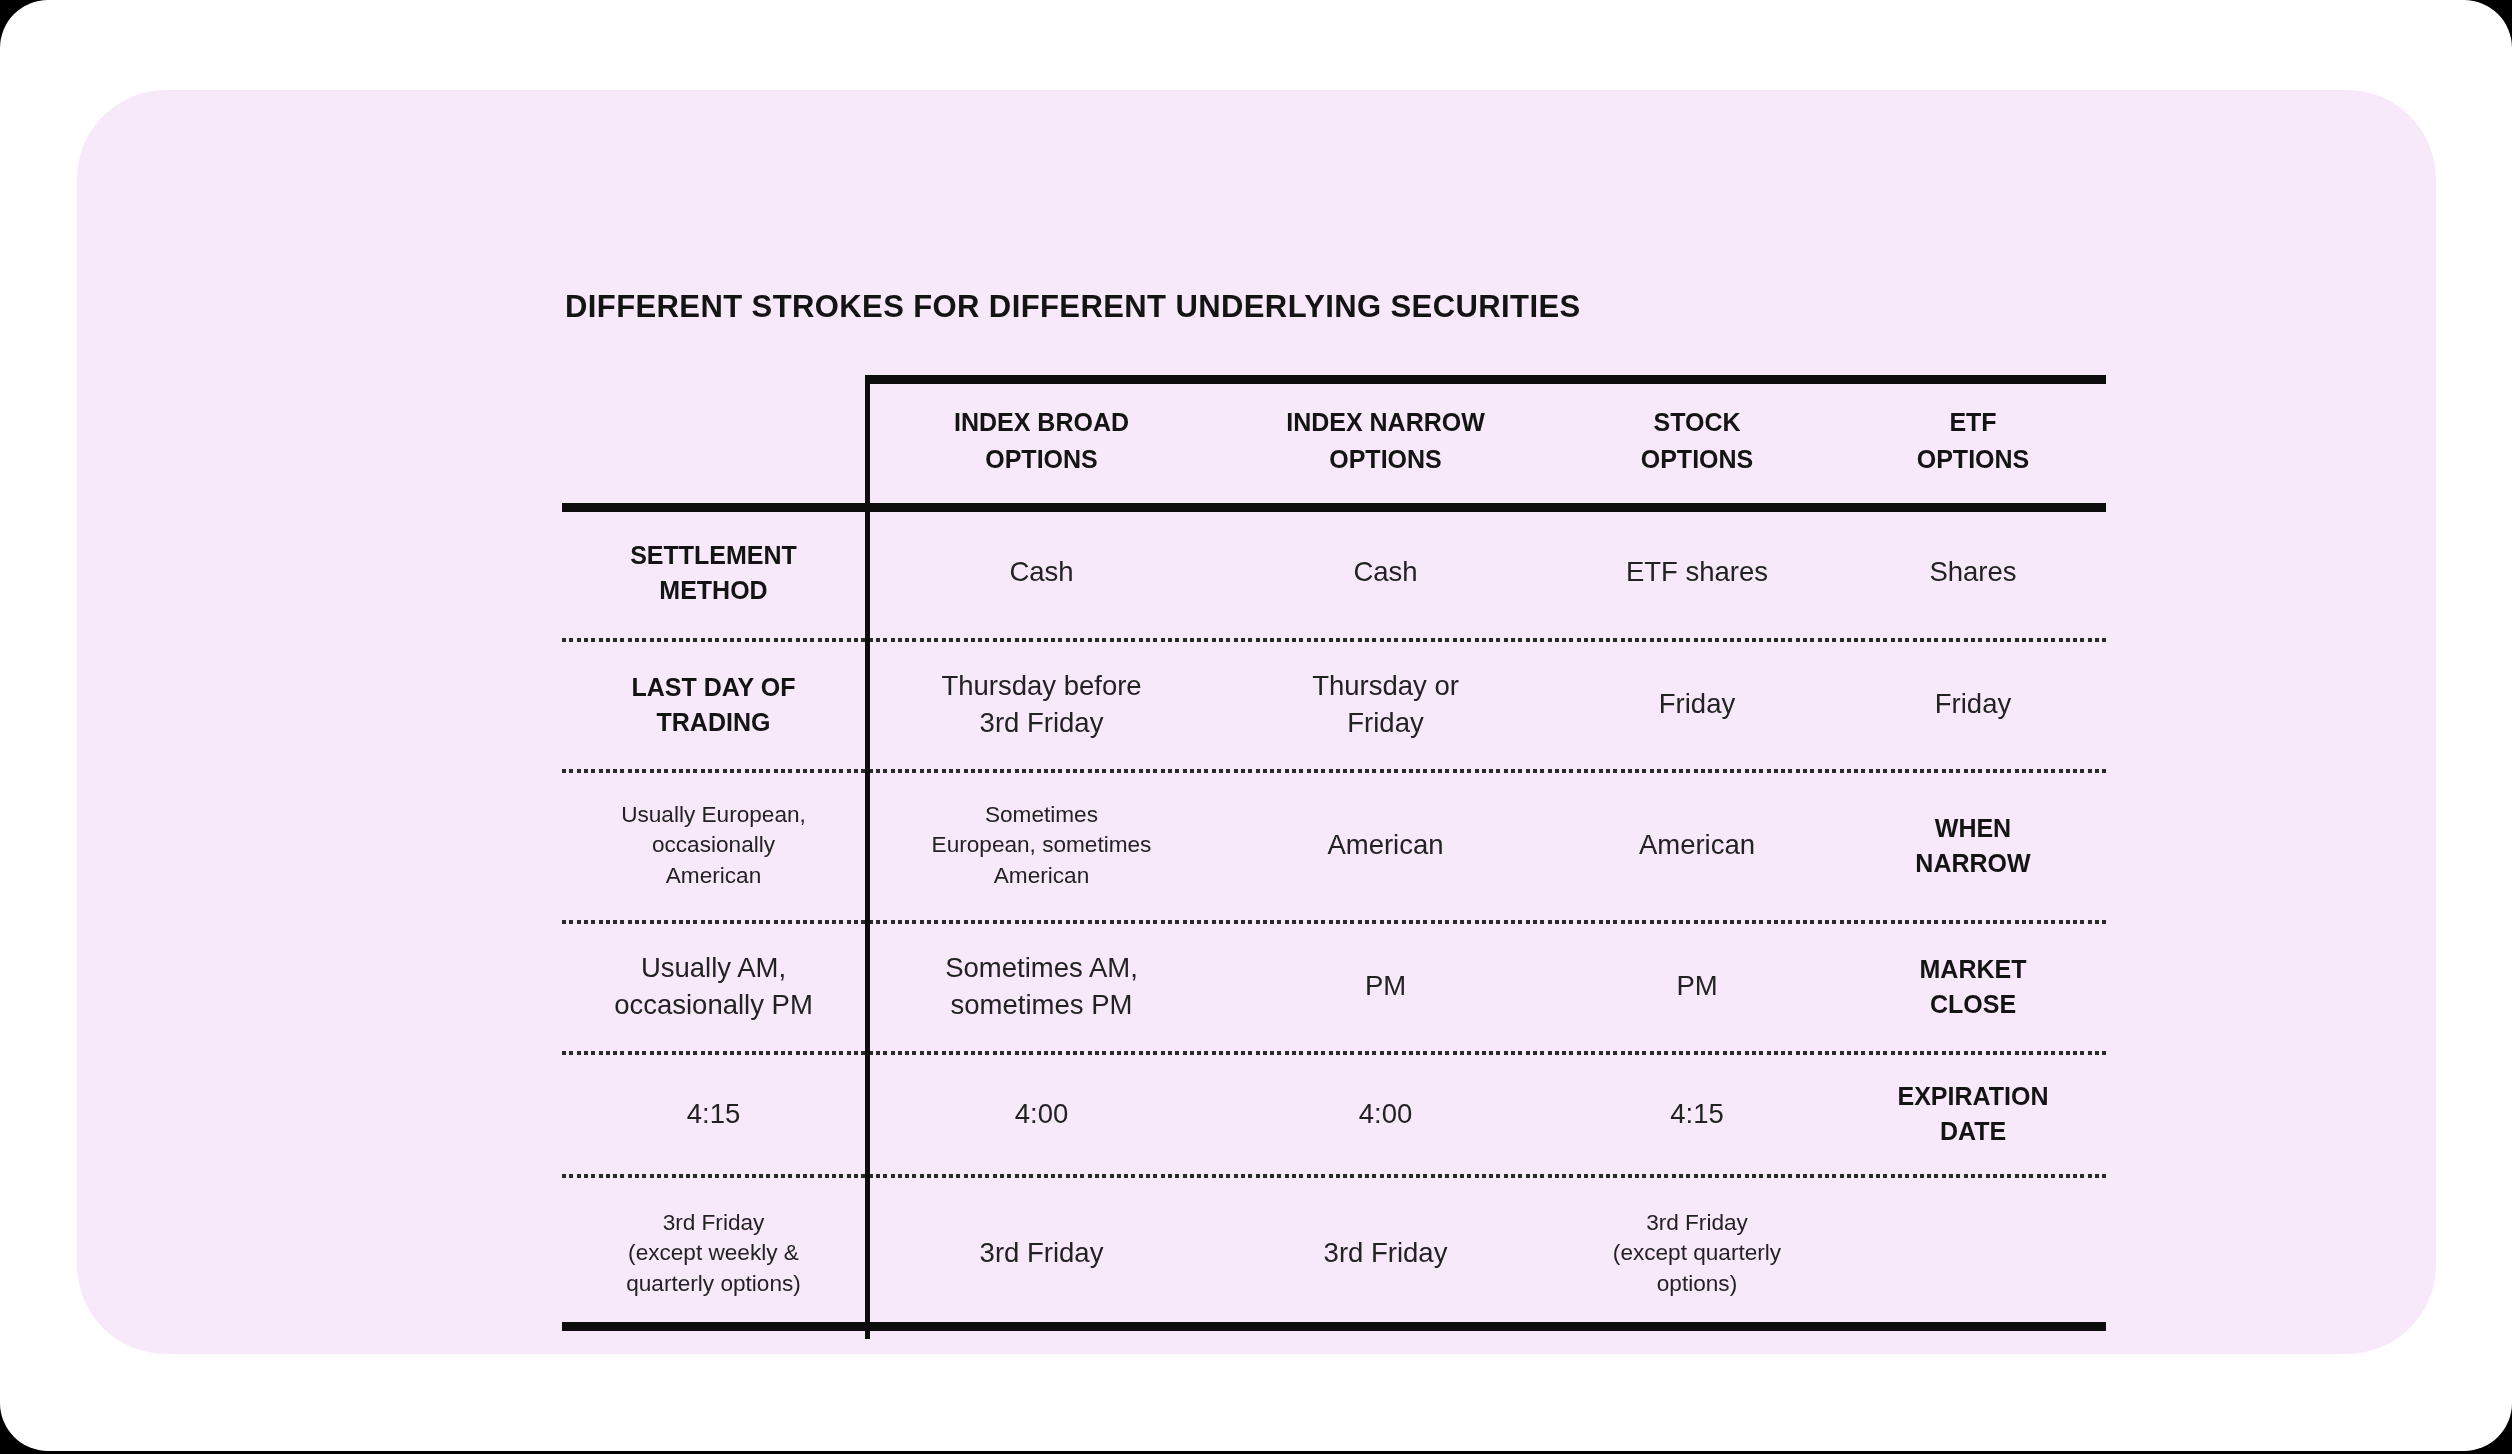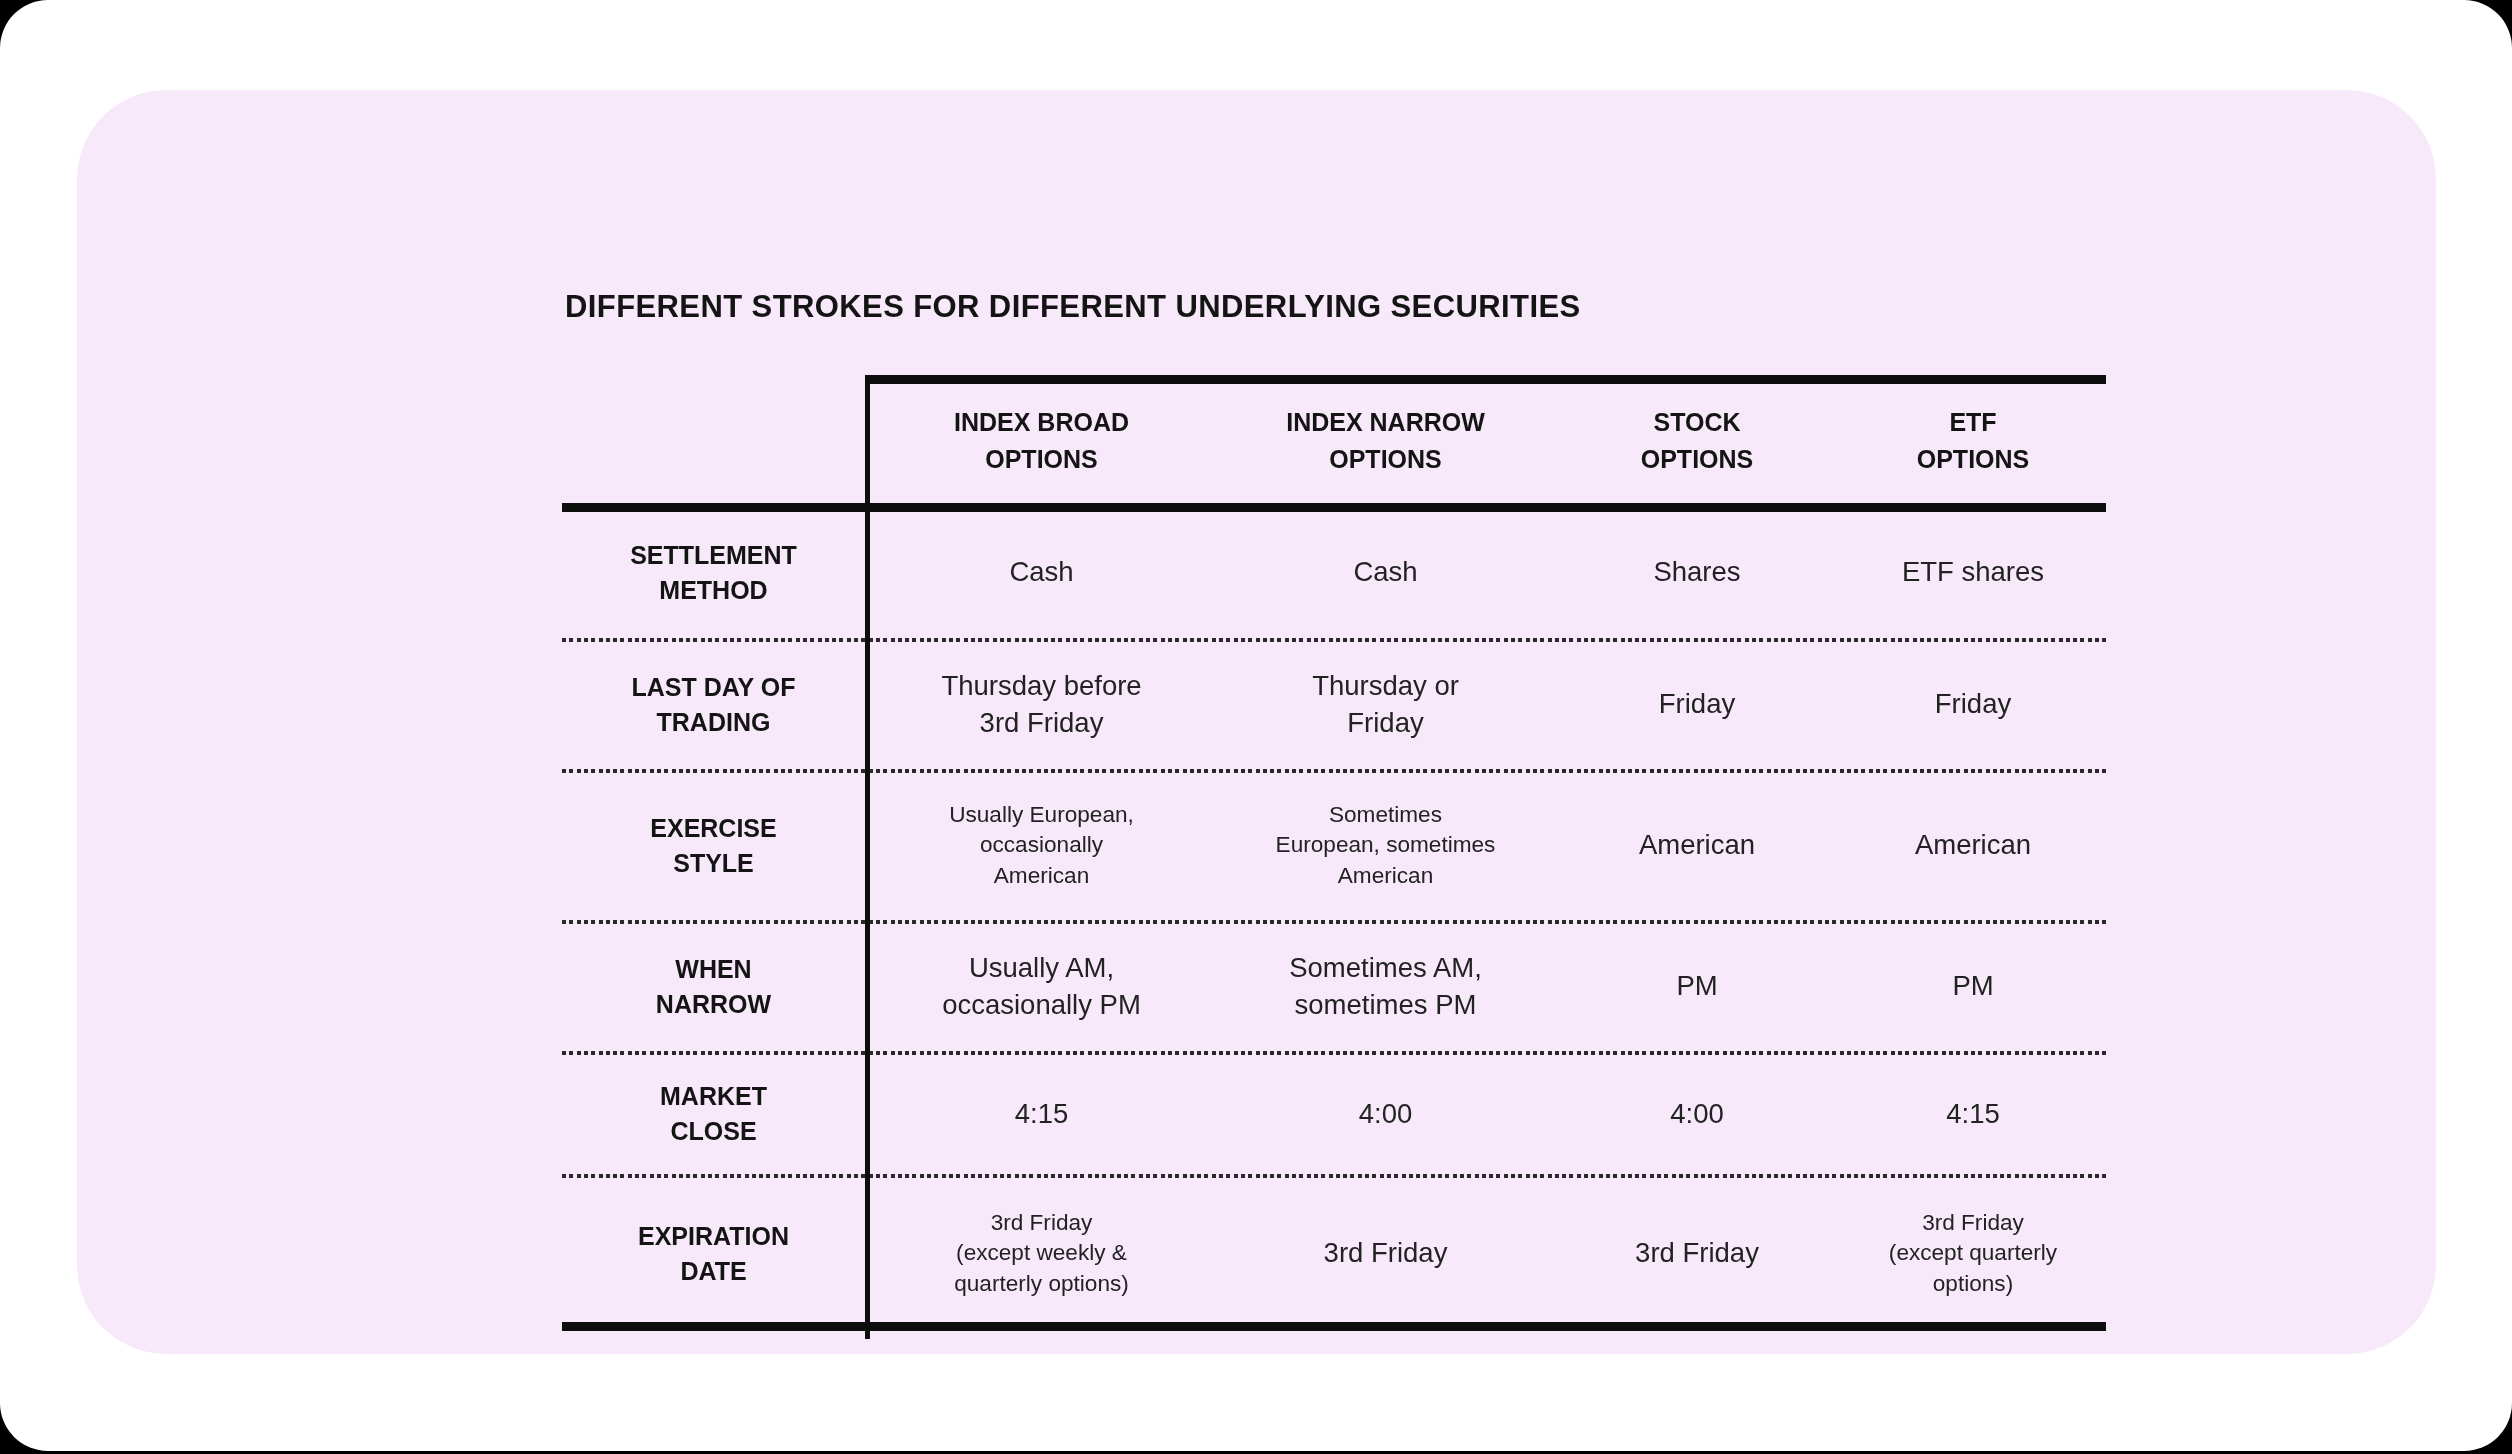--- a/index.html
+++ b/index.html
@@ -146,34 +146,32 @@
 OPTIONS</div>
           <div class="cell hdr">STOCK
 OPTIONS</div>
           <div class="cell hdr">ETF
 OPTIONS</div>
 
           <div class="cell rowlabel">SETTLEMENT
 METHOD</div>
           <div class="cell">Cash</div>
           <div class="cell">Cash</div>
+          <div class="cell">ETF shares</div>
           <div class="cell">Shares</div>
-          <div class="cell">ETF shares</div>
 
           <div class="cell rowlabel">LAST DAY OF
 TRADING</div>
           <div class="cell">Thursday before
 3rd Friday</div>
           <div class="cell">Thursday or
 Friday</div>
           <div class="cell">Friday</div>
           <div class="cell">Friday</div>
 
-          <div class="cell rowlabel">EXERCISE
-STYLE</div>
           <div class="cell small">Usually European,
 occasionally
 American</div>
           <div class="cell small">Sometimes
 European, sometimes
 American</div>
           <div class="cell">American</div>
           <div class="cell">American</div>
 
           <div class="cell rowlabel">WHEN

